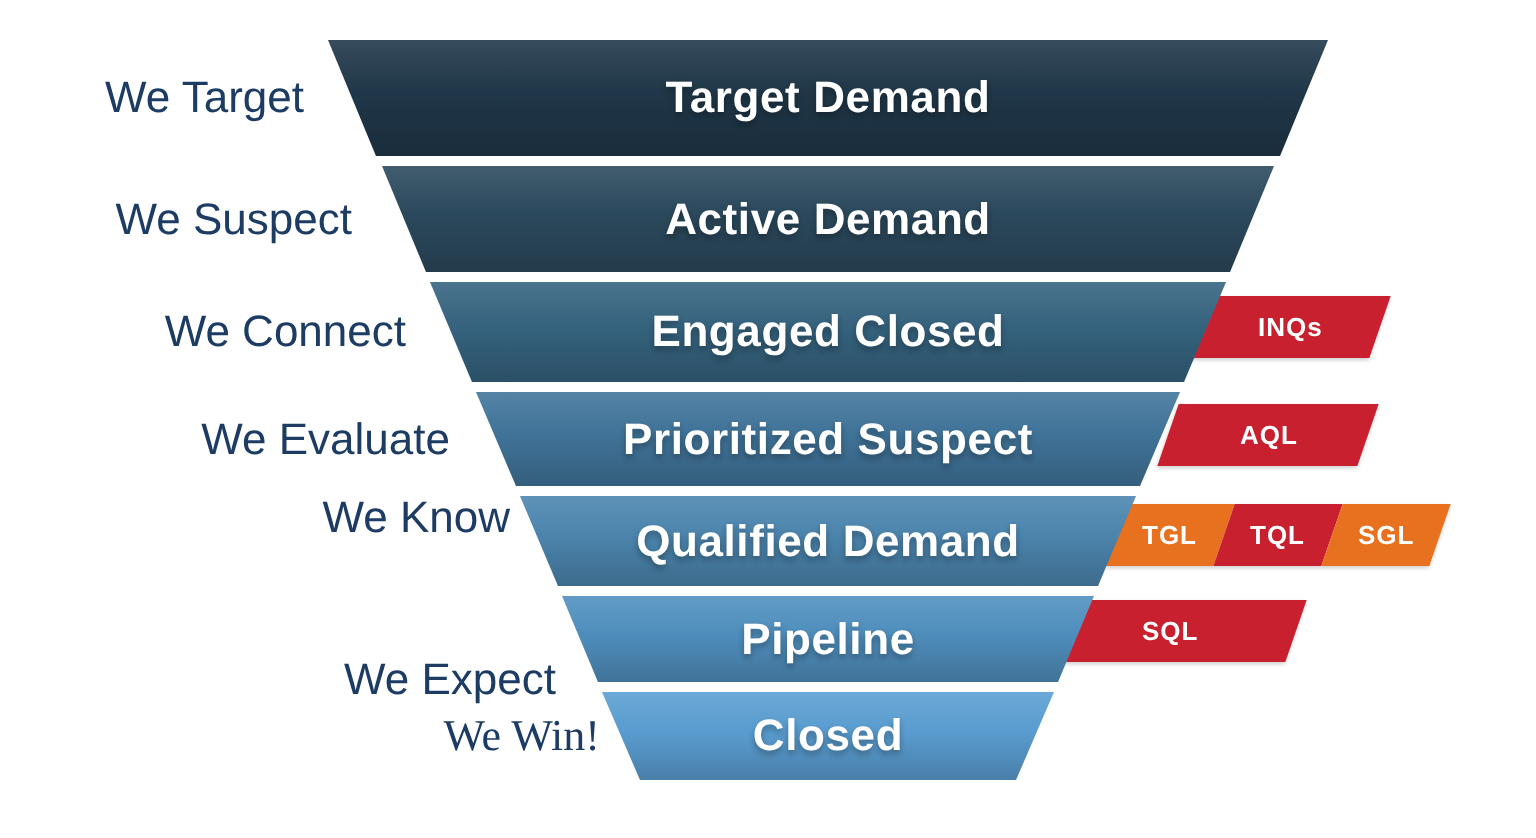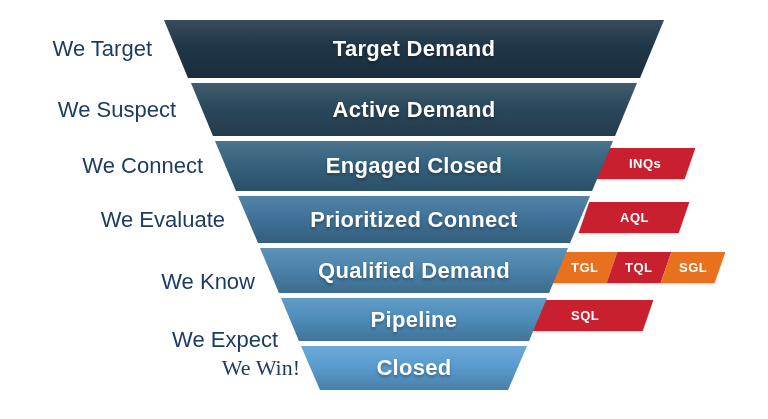--- a/index.html
+++ b/index.html
@@ -19,21 +19,21 @@
     text-align:right;
     font-size:22px;
     color:#1d3c64;
     z-index:3;
     white-space:nowrap;
   }
   .l1 { top:34px;  width:152px; }
   .l2 { top:95px;  width:176px; }
   .l3 { top:151px; width:203px; }
   .l4 { top:205px; width:225px; }
-  .l5 { top:267px; width:255px; }
+  .l5 { top:244px; width:255px; }
   .l6 { top:305px; width:278px;margin-top:20px; }
   .l7 { top:353px; width:300px;font-family:Liberation Serif, serif; }
 
   
   .seg {
     position:absolute;
     left:0; width:768px;
     z-index:2;
     background-image:linear-gradient(180deg, rgba(255,255,255,0.10) 0%, rgba(0,0,0,0.02) 45%, rgba(0,0,0,0.20) 100%);
   }
@@ -105,21 +105,21 @@
   <div class="seg s1" style="background-color: rgb(32, 56, 74);">
     <span class="seg-text">Target Demand</span>
   </div>
   <div class="seg s2" style="background-color: rgb(44, 74, 94);">
     <span class="seg-text">Active Demand</span>
   </div>
   <div class="seg s3" style="background-color: rgb(54, 100, 128);">
     <span class="seg-text">Engaged Closed</span>
   </div>
   <div class="seg s4" style="background-color: rgb(65, 117, 155);">
-    <span class="seg-text">Prioritized Connect</span>
+    <span class="seg-text">Prioritized Suspect</span>
   </div>
   <div class="seg s5" style="background-color: rgb(76, 134, 175);">
     <span class="seg-text">Qualified Demand</span>
   </div>
   <div class="seg s6" style="background-color: rgb(80, 144, 191);">
     <span class="seg-text">Pipeline</span>
   </div>
   <div class="seg s7" style="background-color: rgb(91, 159, 211);">
     <span class="seg-text">Closed</span>
   </div>

